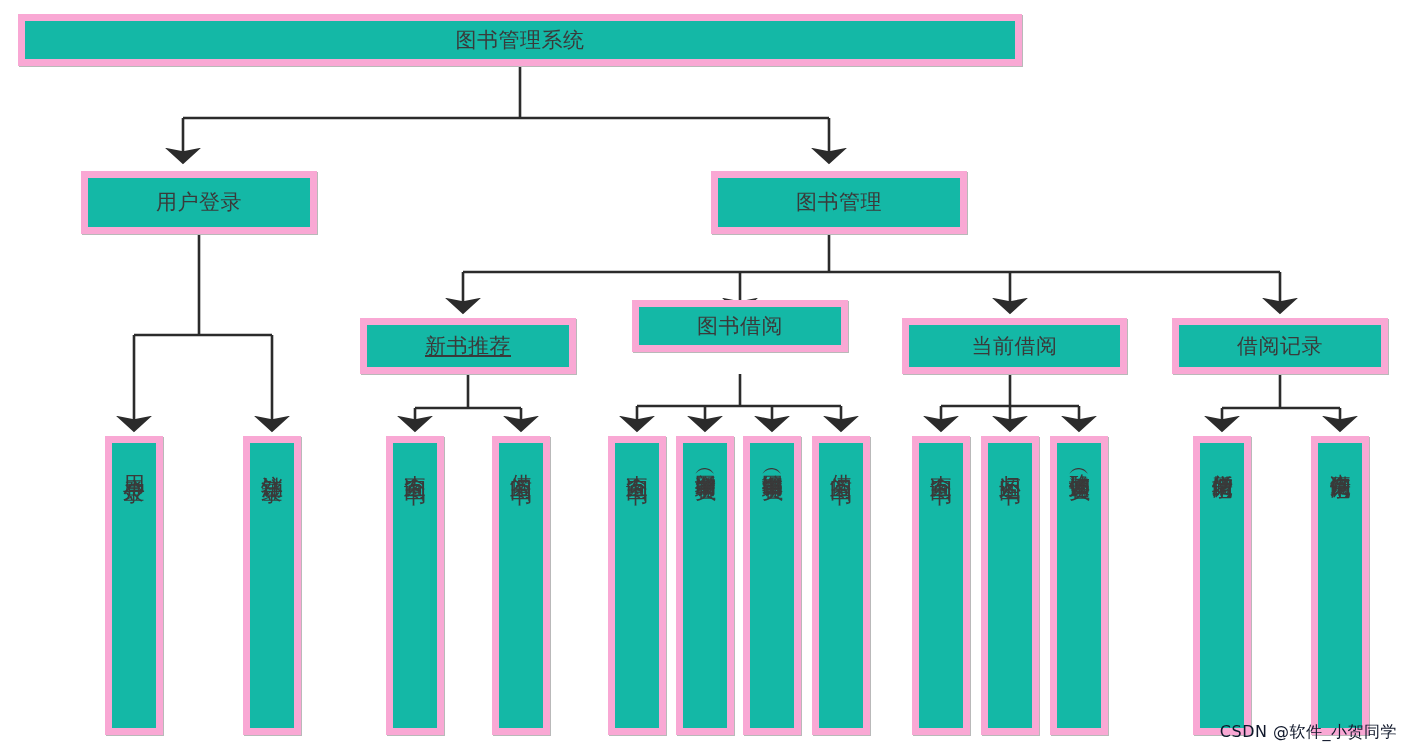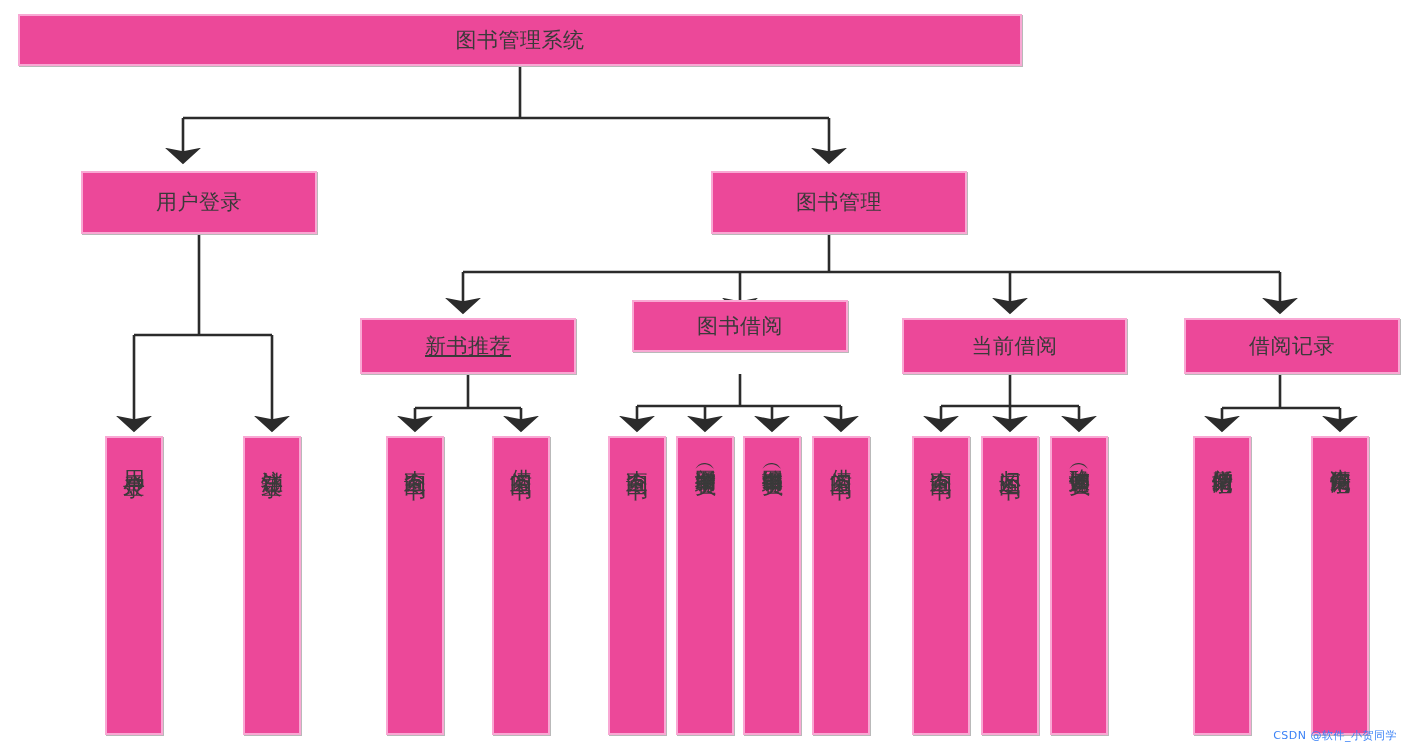--- a/index.html
+++ b/index.html
@@ -21,22 +21,22 @@
     position: absolute;
     left: 0;
     top: 0;
     width: 1405px;
     height: 747px;
     pointer-events: none;
   }
   .node {
     position: absolute;
     box-sizing: border-box;
-    background: #ec4899;
-    border: 2px solid #f9a8d4;
+    background: #14b8a6;
+    border: 7px solid #f9a8d4;
     box-shadow: 1px 1px 0 0 #b9b9b9;
     display: flex;
     align-items: center;
     justify-content: center;
     color: #3a3a3a;
   }
   .node .lbl {
     display: block;
     text-align: center;
     line-height: 1.18;
@@ -58,22 +58,22 @@
     line-height: 1;
   }
   .node.vert.tall .lbl {
     font-size: 21px;
     letter-spacing: 1px;
   }
   .watermark {
     position: absolute;
     right: 8px;
     bottom: 4px;
-    font-size: 11px;
-    color: #3b82f6;
+    font-size: 16px;
+    color: #0f172a;
     letter-spacing: 0.5px;
     white-space: nowrap;
   }
 </style>
 </head>
 <body>
 
 <div id="canvas">
 
   <svg class="edges" viewBox="0 0 1405 747">
@@ -139,21 +139,21 @@
 
   <div class="node horiz" style="left:360px; top:318px; width:216px; height:56px;text-decoration:underline;">
     <span class="lbl">新书推荐</span>
   </div>
   <div class="node horiz" style="left:632px; top:300px; width:216px; height:52px;">
     <span class="lbl">图书借阅</span>
   </div>
   <div class="node horiz" style="left:902px; top:318px; width:225px; height:56px;">
     <span class="lbl">当前借阅</span>
   </div>
-  <div class="node horiz" style="left:1172px; top:318px; width:216px; height:56px;margin-left:12px;">
+  <div class="node horiz" style="left:1172px; top:318px; width:216px; height:56px;">
     <span class="lbl">借阅记录</span>
   </div>
 
   <div class="node vert" style="left:105px; top:436px; width:58px; height:299px;">
     <span class="lbl">用户登录</span>
   </div>
   <div class="node vert" style="left:243px; top:436px; width:58px; height:299px;">
     <span class="lbl">注销登录</span>
   </div>
 

